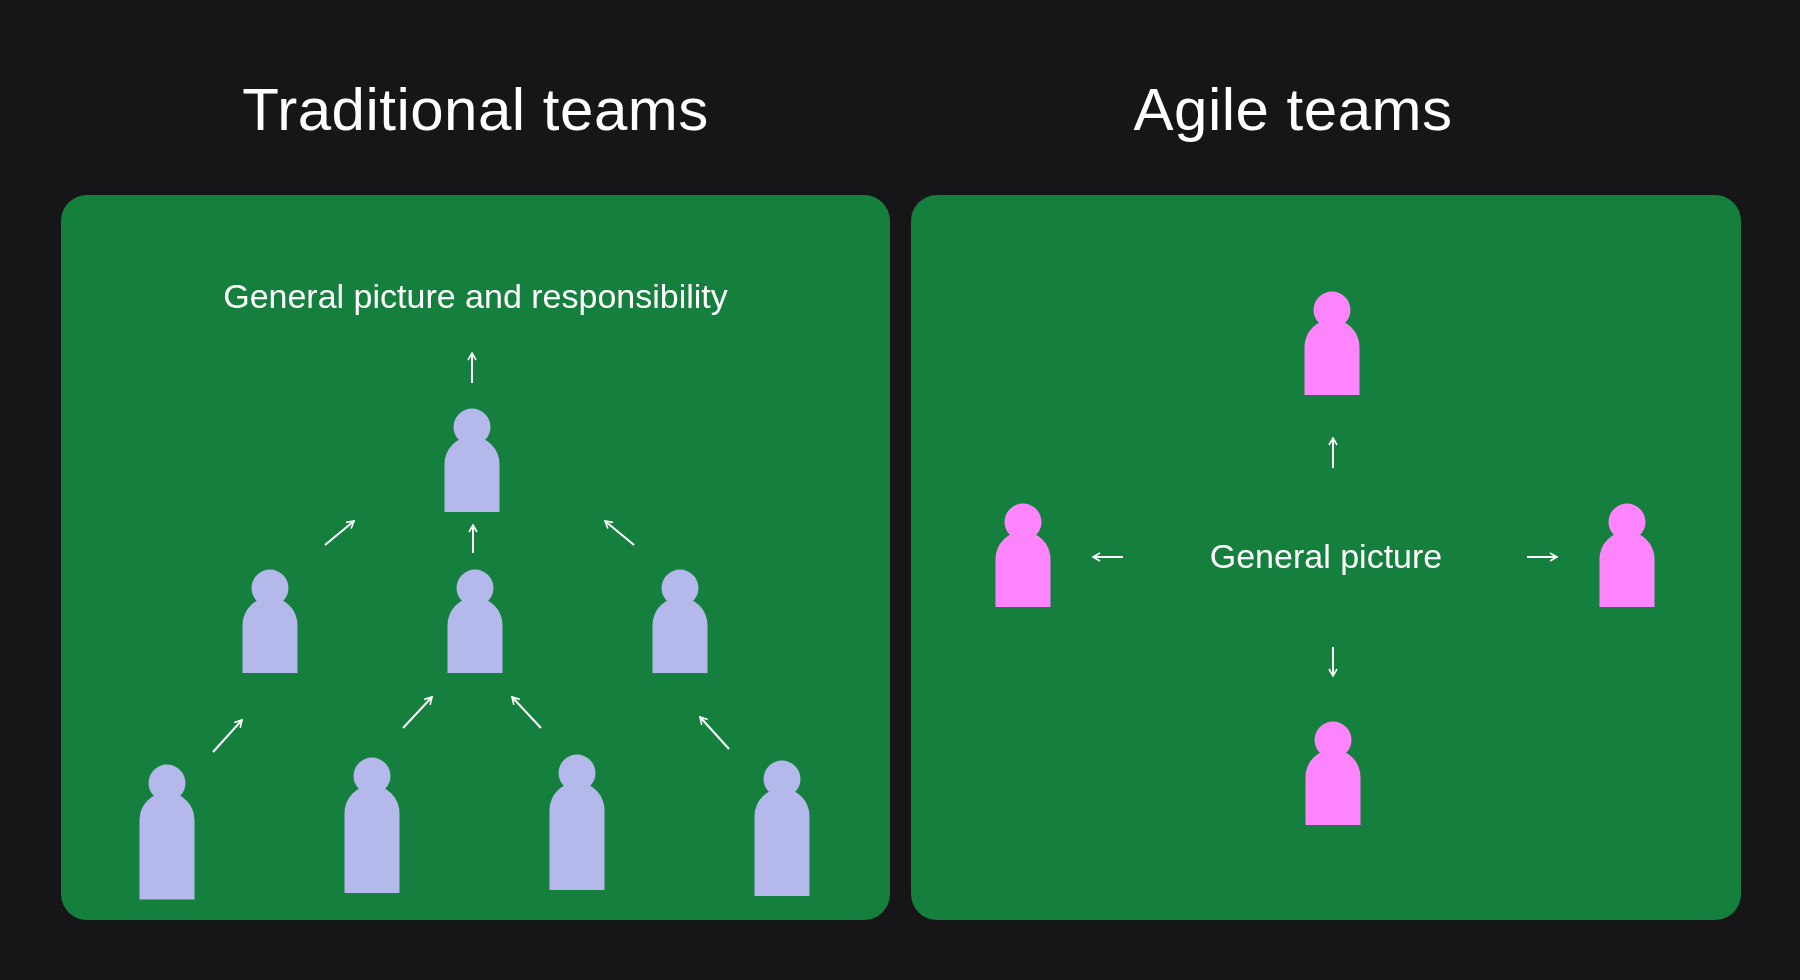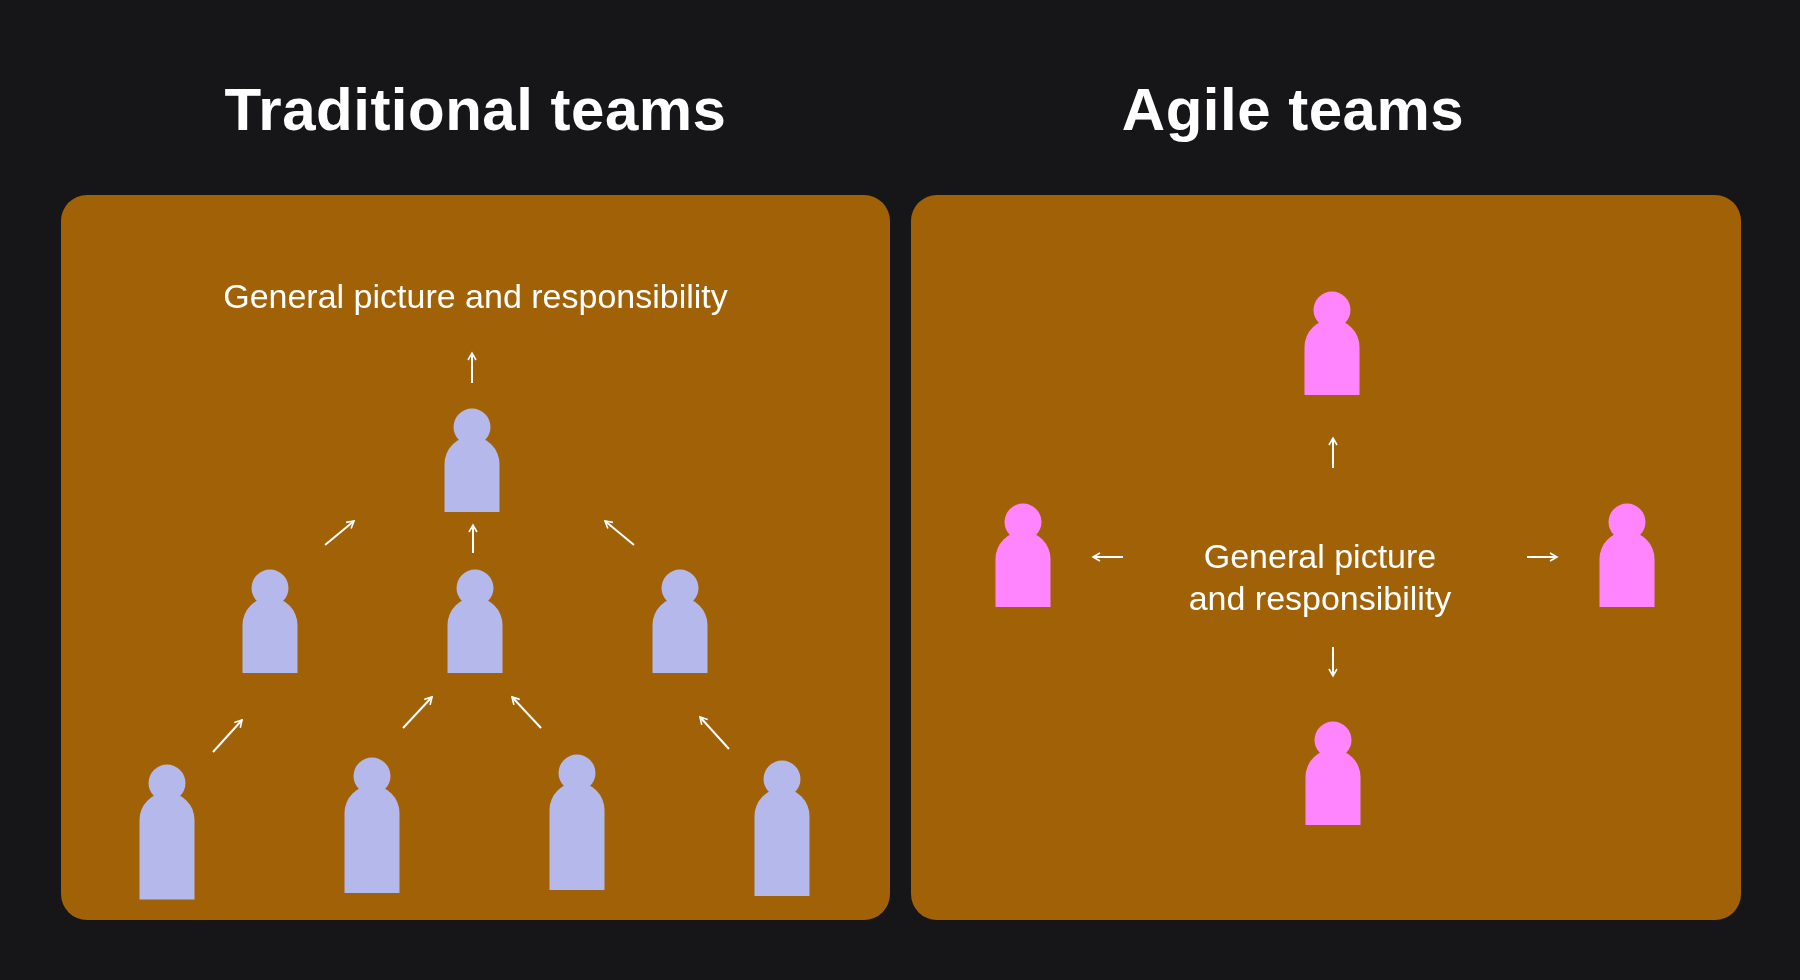--- a/index.html
+++ b/index.html
@@ -7,64 +7,63 @@
       width: 1800px; height: 980px;
       background: #161618;
       position: relative;
       overflow: hidden;
       font-family: "Liberation Sans", "DejaVu Sans", sans-serif;
       color: #ffffff;
     }
     .heading {
       position: absolute;
       top: 70px;
-      font-weight: 700;
+      font-weight: 400;
       font-size: 60px;
       line-height: 80px;
       text-align: center;
       letter-spacing: 0.5px;
       color: #ffffff;
     }
     .heading.left { left: 61px; width: 829px; }
     .heading.right { left: 878px; width: 830px; }
     .panel {
       position: absolute;
       top: 195px;
       height: 725px;
-      background: #a16207;
+      background: #15803d;
       border-radius: 26px;
     }
     .panel.left { left: 61px; width: 829px; }
     .panel.right { left: 911px; width: 830px; }
     .caption {
       position: absolute;
       font-weight: 300;
       font-size: 34px;
       color: #ffffff;
       text-align: center;
       white-space: nowrap;
     }
     .caption.trad { left: 0; width: 829px; top: 81px; line-height: 40px; }
-    .caption.agile { left: 224px; width: 370px; top: 340px; line-height: 42px; white-space: normal; }
+    .caption.agile { left: 230px; width: 370px; top: 340px; line-height: 42px; white-space: normal; }
     svg.figs { position: absolute; left: 0; top: 0; }
   </style>
 </head>
 <body>
 
 <div class="heading left">Traditional teams</div>
 <div class="heading right">Agile teams</div>
 
 <div class="panel left">
   <div class="caption trad">General picture and responsibility</div>
 </div>
 
 <div class="panel right">
   <div class="caption agile">
     <div>General picture</div>
-    <div>and responsibility</div>
   </div>
 </div>
 
 <svg class="figs" width="1800" height="980" viewBox="0 0 1800 980">
   <defs>
     <marker id="ah" viewBox="0 0 10 10" refX="8" refY="5" markerWidth="5" markerHeight="5" orient="auto-start-reverse">
       <path d="M1,1 L8,5 L1,9" fill="none" stroke="#ffffff" stroke-width="1.6"></path>
     </marker>
 
     <symbol id="person" viewBox="-28 -19 56 105" overflow="visible">

